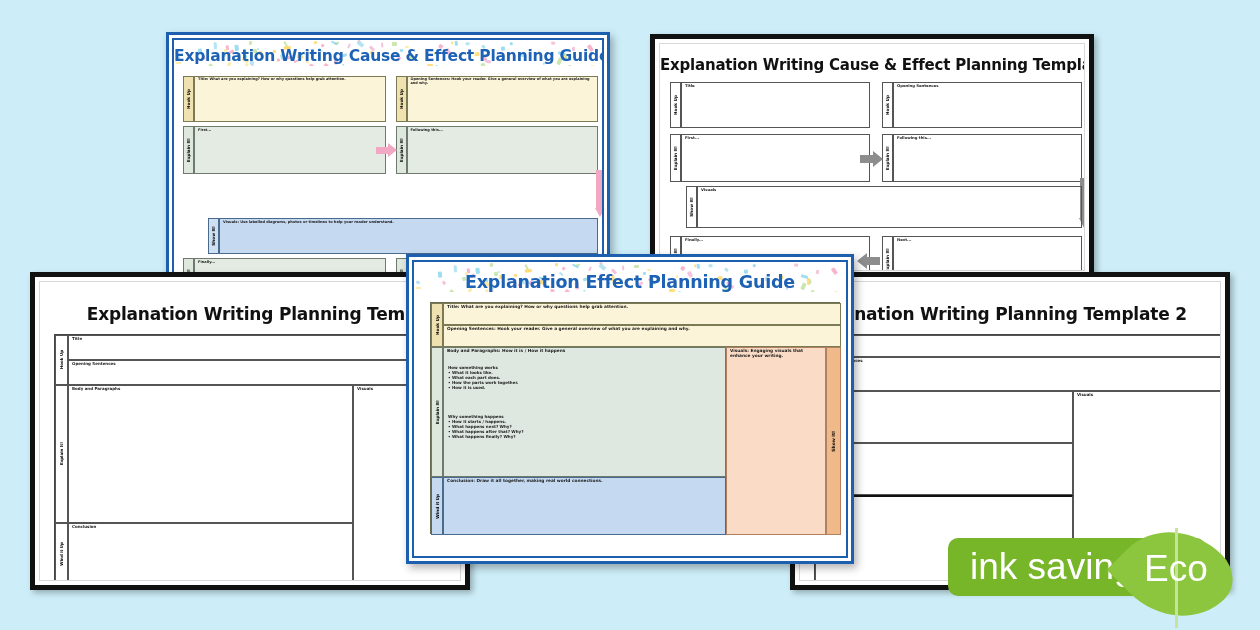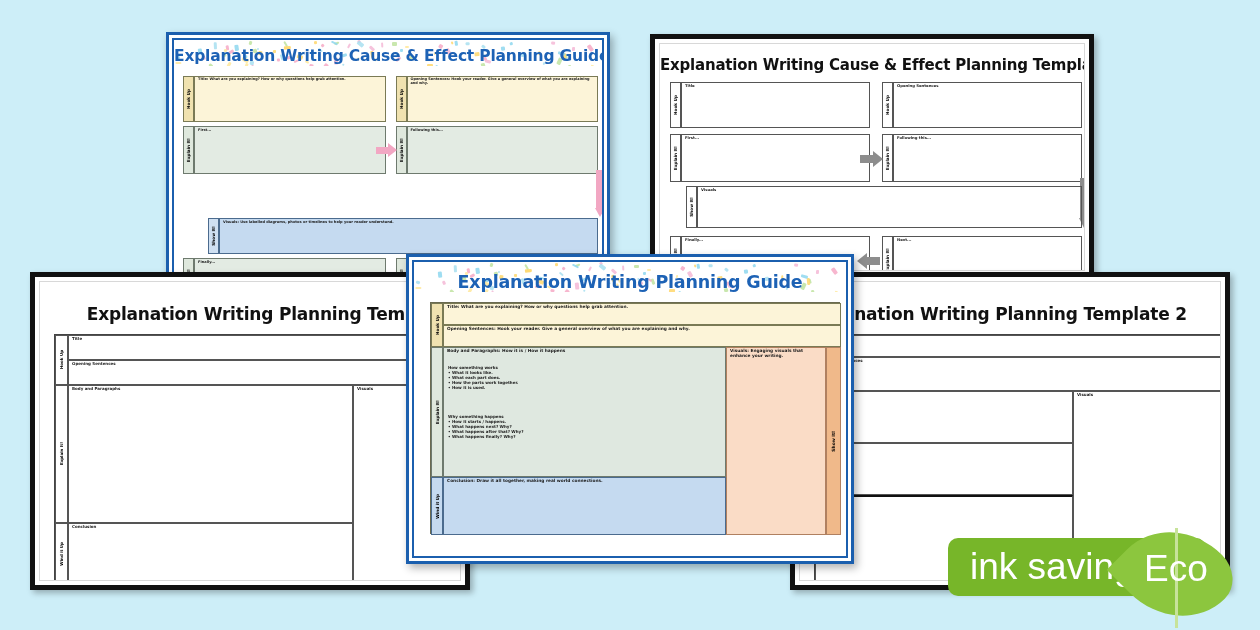--- a/index.html
+++ b/index.html
@@ -444,21 +444,21 @@
           <i style="width: 3.4px; height: 1.5px; left: 201.8px; top: 21.7px; background: rgb(255, 232, 154); transform: rotate(58deg);"></i>
           <i style="width: 2.1px; height: 3px; left: 198.5px; top: 16.5px; background: rgb(255, 215, 107); transform: rotate(3deg);"></i>
           <i style="width: 5.9px; height: 2.8px; left: 314px; top: 23px; background: rgb(244, 184, 214); transform: rotate(15deg);"></i>
           <i style="width: 6.8px; height: 3.9px; left: 416.9px; top: 6.9px; background: rgb(246, 169, 198); transform: rotate(54deg);"></i>
           <i style="width: 3.9px; height: 4.2px; left: 309.5px; top: 26px; background: rgb(191, 227, 160); transform: rotate(75deg);"></i>
           <i style="width: 3.9px; height: 3.9px; left: 76.2px; top: 23.9px; background: rgb(168, 223, 240); transform: rotate(103deg);"></i>
           <i style="width: 5px; height: 2.5px; left: 282.4px; top: 2.7px; background: rgb(142, 215, 239); transform: rotate(81deg);"></i>
           <i style="width: 3.9px; height: 1.8px; left: 232.8px; top: 7.2px; background: rgb(255, 232, 154); transform: rotate(1deg);"></i>
           <i style="width: 6.9px; height: 3.4px; left: 111.1px; top: 7.2px; background: rgb(255, 215, 107); transform: rotate(171deg);"></i>
         </div>
-      <div class="ttl blue" style="margin-top:10px;font-size:17.5px;">Explanation Writing Planning Guide</div>
+      <div class="ttl blue" style="margin-top:10px;font-size:17.5px;">Explanation Effect Planning Guide</div>
 
       <div class="grid" style="left:16px;top:40px;width:410px;height:232px;border:1px solid #6a6a50;">
 
         <div class="tab" style="position:absolute;left:0;top:0;width:12px;height:44px;background:#f0e2b0;border-color:#7a7a55;">
           <span style="font-size:4.2px;">Hook Up</span>
         </div>
         <div class="cell" style="position:absolute;left:12px;top:0;width:398px;height:22px;background:#fcf4d8;border-color:#7a7a55;">
           <div class="lbl blurtxt" style="font-size:4.3px;">Title: What are you explaining? How or why questions help grab attention.</div>
         </div>
         <div class="cell" style="position:absolute;left:12px;top:22px;width:398px;height:22px;background:#fcf4d8;border-color:#7a7a55;">

